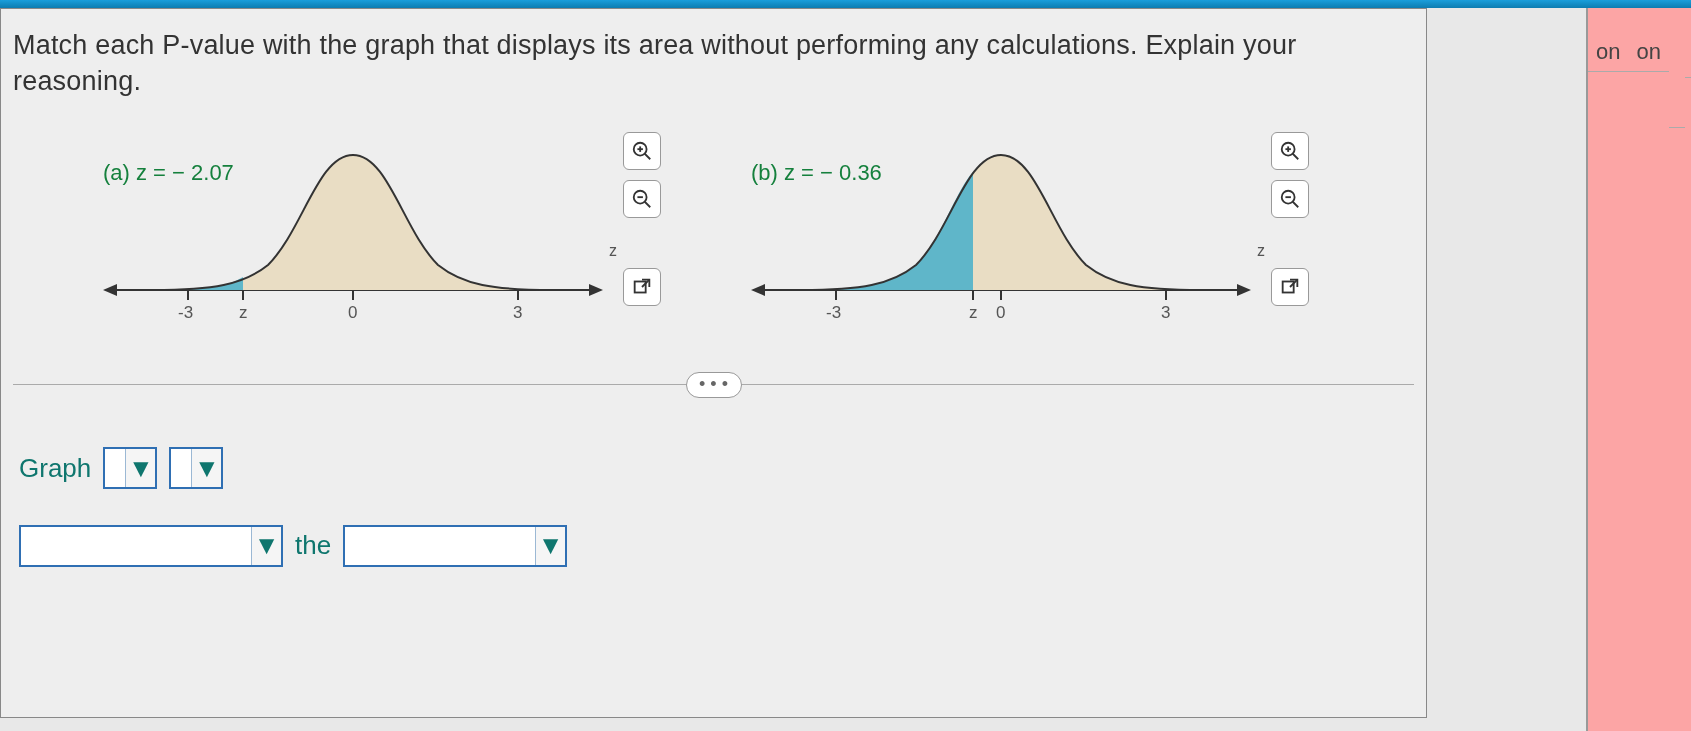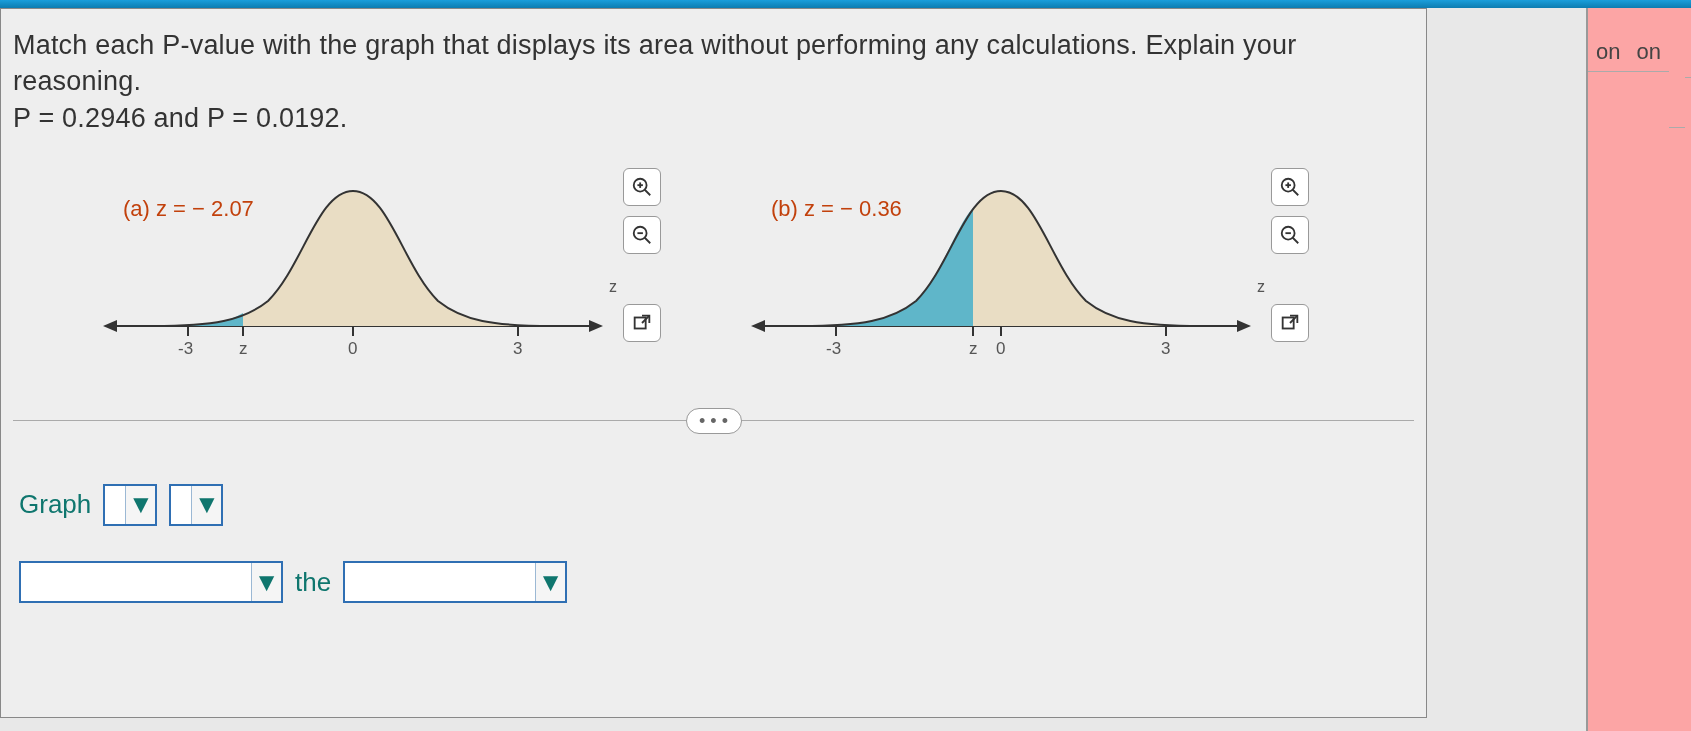--- a/index.html
+++ b/index.html
@@ -47,22 +47,21 @@
   .graph-svg-wrap {
     position: relative;
     width: 520px;
     height: 200px;
   }
   .graph-label {
     position: absolute;
     top: 30px;
     left: 10px;
     font-size: 22px;
-    color: #c2410c;
-    margin-left: 20px;
+    color: #15803d;
   }
   .controls-col {
     display: flex;
     flex-direction: column;
     gap: 10px;
     margin-left: 10px;
     padding-top: 2px;
   }
   .ctrl-btn {
     width: 38px;
@@ -170,21 +169,20 @@
 </style>
 </head>
 <body>
 
 <div class="top-bar"></div>
 
 <div class="main-panel">
 
   <div class="question-text">
     <span>Match each P-value with the graph that displays its area without performing any calculations. Explain your reasoning.</span><br>
-    <span>P = 0.2946 and P = 0.0192.</span>
   </div>
 
   <div class="graphs-row">
 
     <div class="graph-block">
       <div class="graph-svg-wrap">
         <div class="graph-label">(a) z = − 2.07</div>
         <span class="axis-z">z</span>
         <svg viewBox="0 0 520 200" width="520" height="200">
 

